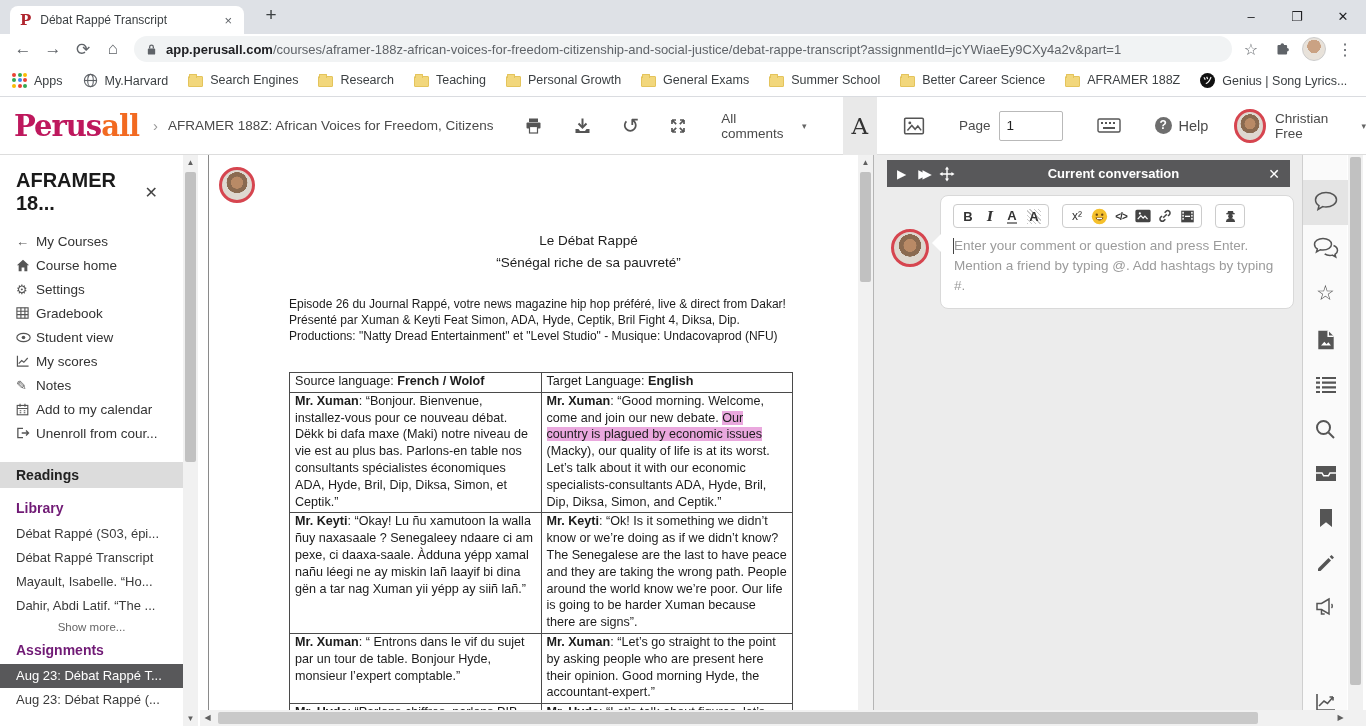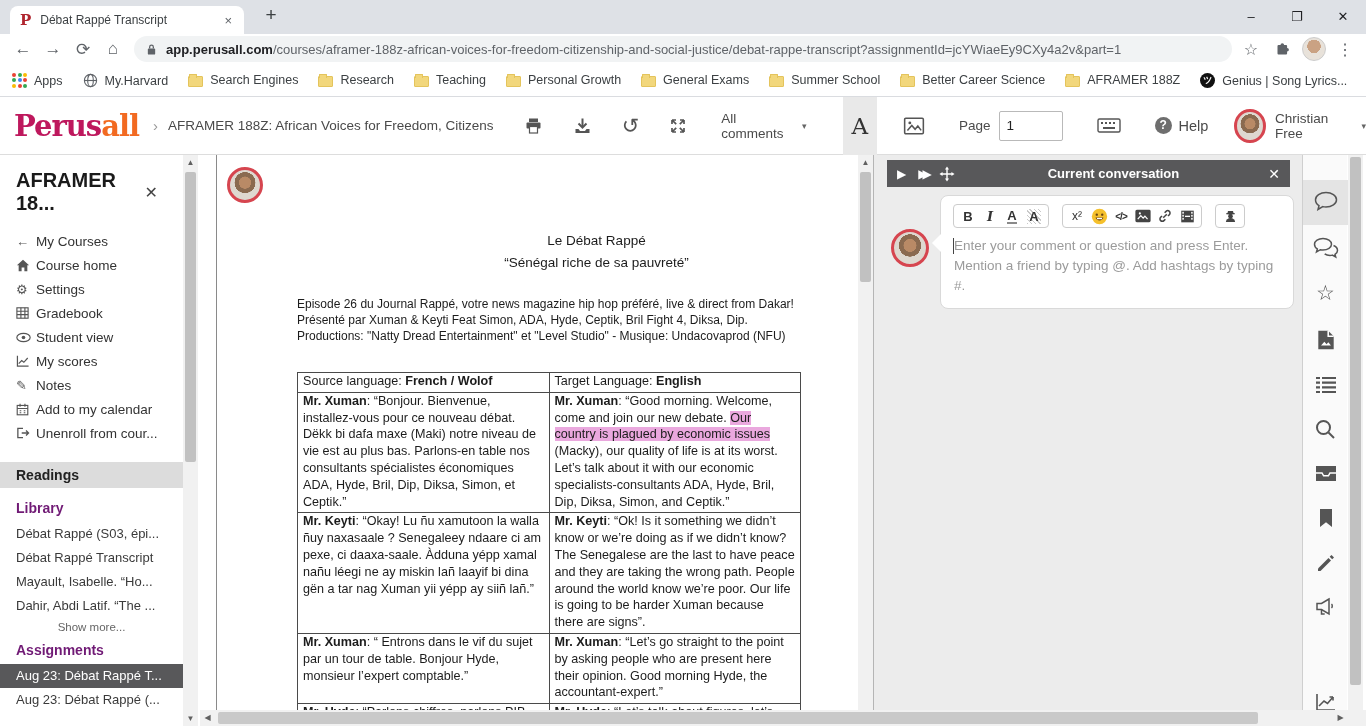--- a/index.html
+++ b/index.html
@@ -96,21 +96,21 @@
   .vscroll { position:absolute; background:#f1f1f1; width:15px; }
   .vs-arrow { position:absolute; left:0; width:15px; height:15px; color:#606060; font-size:8px;
               text-align:center; line-height:15px; background:#f1f1f1; }
   .vs-thumb { position:absolute; left:2px; width:11px; background:#c1c1c1; border-radius:2px; }
   .hbar { position:absolute; left:200px; top:710px; width:1148px; height:16px; background:#f1f1f1; }
   .hb-arrow { position:absolute; top:0; width:15px; height:16px; color:#606060; font-size:8px;
               text-align:center; line-height:16px; }
   .hb-thumb { position:absolute; left:18px; top:2px; width:1040px; height:12px; background:#c9c9c9; border-radius:2px; }
 
   
-  .doc { position:absolute; left:216px; top:155px; width:760px; height:571px; background:#fff;
+  .doc { position:absolute; left:208px; top:155px; width:760px; height:571px; background:#fff;
          border-left:1px solid #8a8a8a; overflow:hidden; }
   .doc-avatar { position:absolute; left:10px; top:12px; }
   .doc-title { position:absolute; left:0; top:78px; width:100%; text-align:center; font-size:13.5px; color:#1c1c1c; }
   .doc-title2 { top:100px; }
   .doc-intro { position:absolute; left:80px; top:141px; width:507px; font-size:12px; line-height:16px; color:#1c1c1c; }
   .doc-table { position:absolute; left:80px; top:217px; width:504px; border-collapse:collapse;
                font-size:12.6px; line-height:16.8px; color:#1c1c1c; }
   .doc-table td { border:1px solid #4a4a4a; vertical-align:top; padding:0px 5px 2px 5px; width:50%; }
   .hl { background:#eaa8de; }
 

